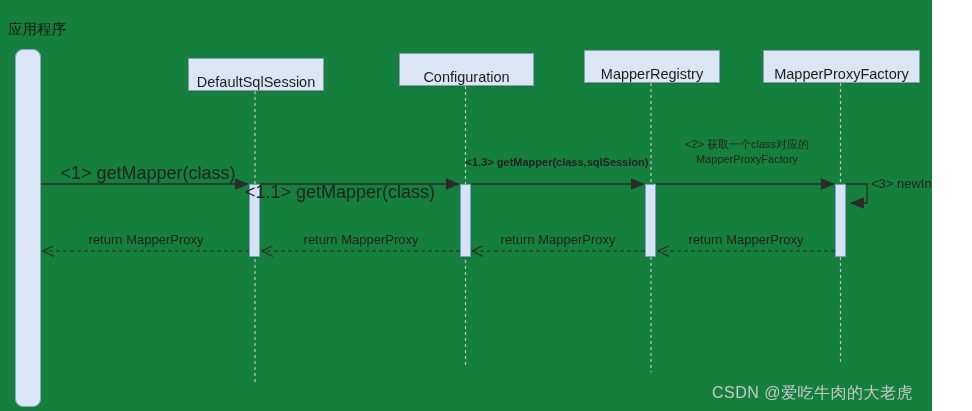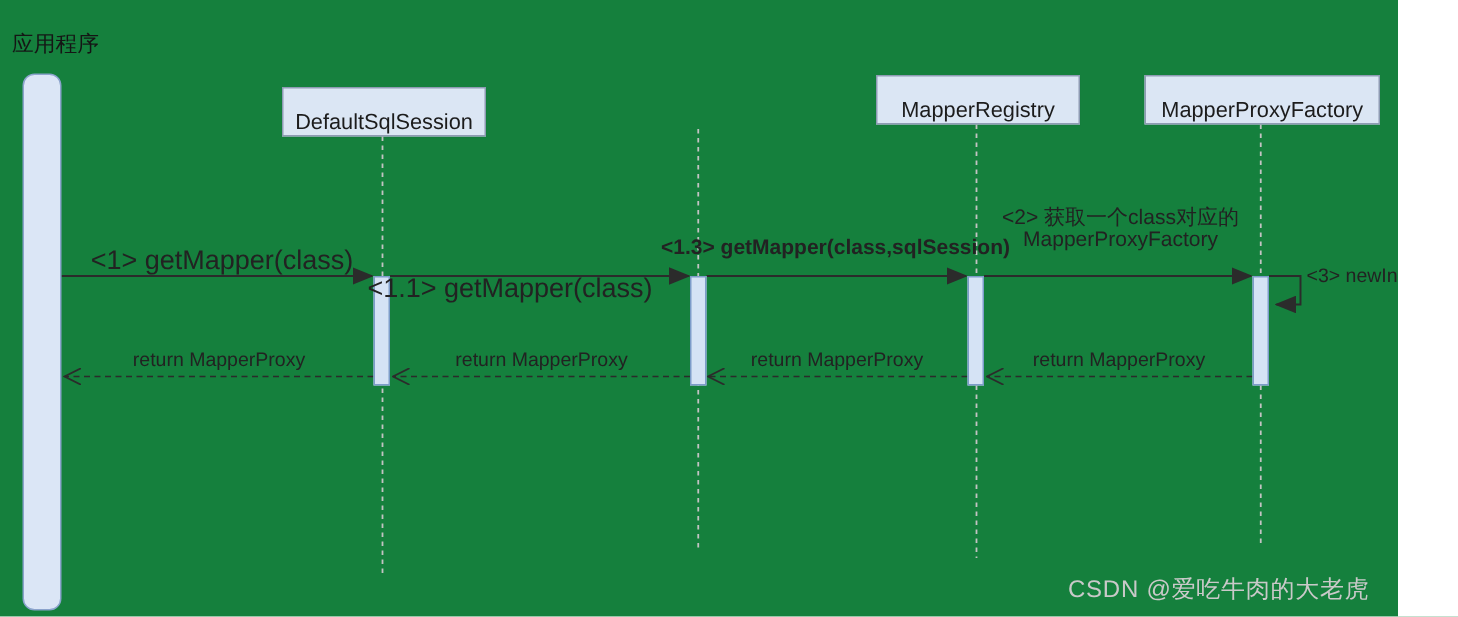--- a/index.html
+++ b/index.html
@@ -27,22 +27,22 @@
     position:absolute;top:184px;width:9px;height:71px;
     background:#d5e3f5;border:1px solid #7d9cc9;
   }
   .act-0{left:249px;} .act-1{left:460px;} .act-2{left:645px;} .act-3{left:835px;}
   .msg-label{
     position:absolute;transform:translateX(-50%);white-space:nowrap;
     font-size:18px;color:#222;text-align:center;
   }
   .msg-0{left:148px;top:163px;}
   .msg-1{left:340px;top:163px;margin-top:19px;}
-  .msg-2{left:557px;top:156px;font-size:14px;font-weight:bold;}
-  .msg-3{left:747px;top:137px;font-size:14px;line-height:15px;}
+  .msg-2{left:557px;top:156px;font-size:11px;font-weight:bold;}
+  .msg-3{left:747px;top:137px;font-size:11px;line-height:15px;}
   .msg-4{left:871px;top:176px;transform:none;font-size:13px;}
   .ret-label{
     position:absolute;transform:translateX(-50%);white-space:nowrap;
     font-size:13px;color:#222;top:232px;text-align:center;
   }
   .ret-0{left:146px;} .ret-1{left:361px;} .ret-2{left:558px;} .ret-3{left:746px;}
   .right-edge{position:absolute;left:962px;top:0;width:2px;height:411px;background:#1c1c1c;}
   .right-ticks{
     position:absolute;left:964px;top:24px;width:8px;height:387px;
     background:repeating-linear-gradient(to bottom,#dcdcdc 0 1px,transparent 1px 18px);
@@ -84,20 +84,23 @@
     <line x1="645" y1="251" x2="472" y2="251" stroke="#2b2b2b" stroke-width="1" stroke-dasharray="4 3" marker-end="url(#mOpen)"></line>
     <line x1="835" y1="251" x2="658" y2="251" stroke="#2b2b2b" stroke-width="1" stroke-dasharray="4 3" marker-end="url(#mOpen)"></line>
   </svg>
 
   <div class="app-label">应用程序</div>
   <div class="app-bar"></div>
 
   <div class="actor-box box-0">
     <span>DefaultSqlSession</span>
   </div>
+  <div class="actor-box box-1">
+    <span>Configuration</span>
+  </div>
   <div class="actor-box box-2">
     <span>MapperRegistry</span>
   </div>
   <div class="actor-box box-3">
     <span>MapperProxyFactory</span>
   </div>
 
   <div class="activation act-0"></div>
   <div class="activation act-1"></div>
   <div class="activation act-2"></div>

